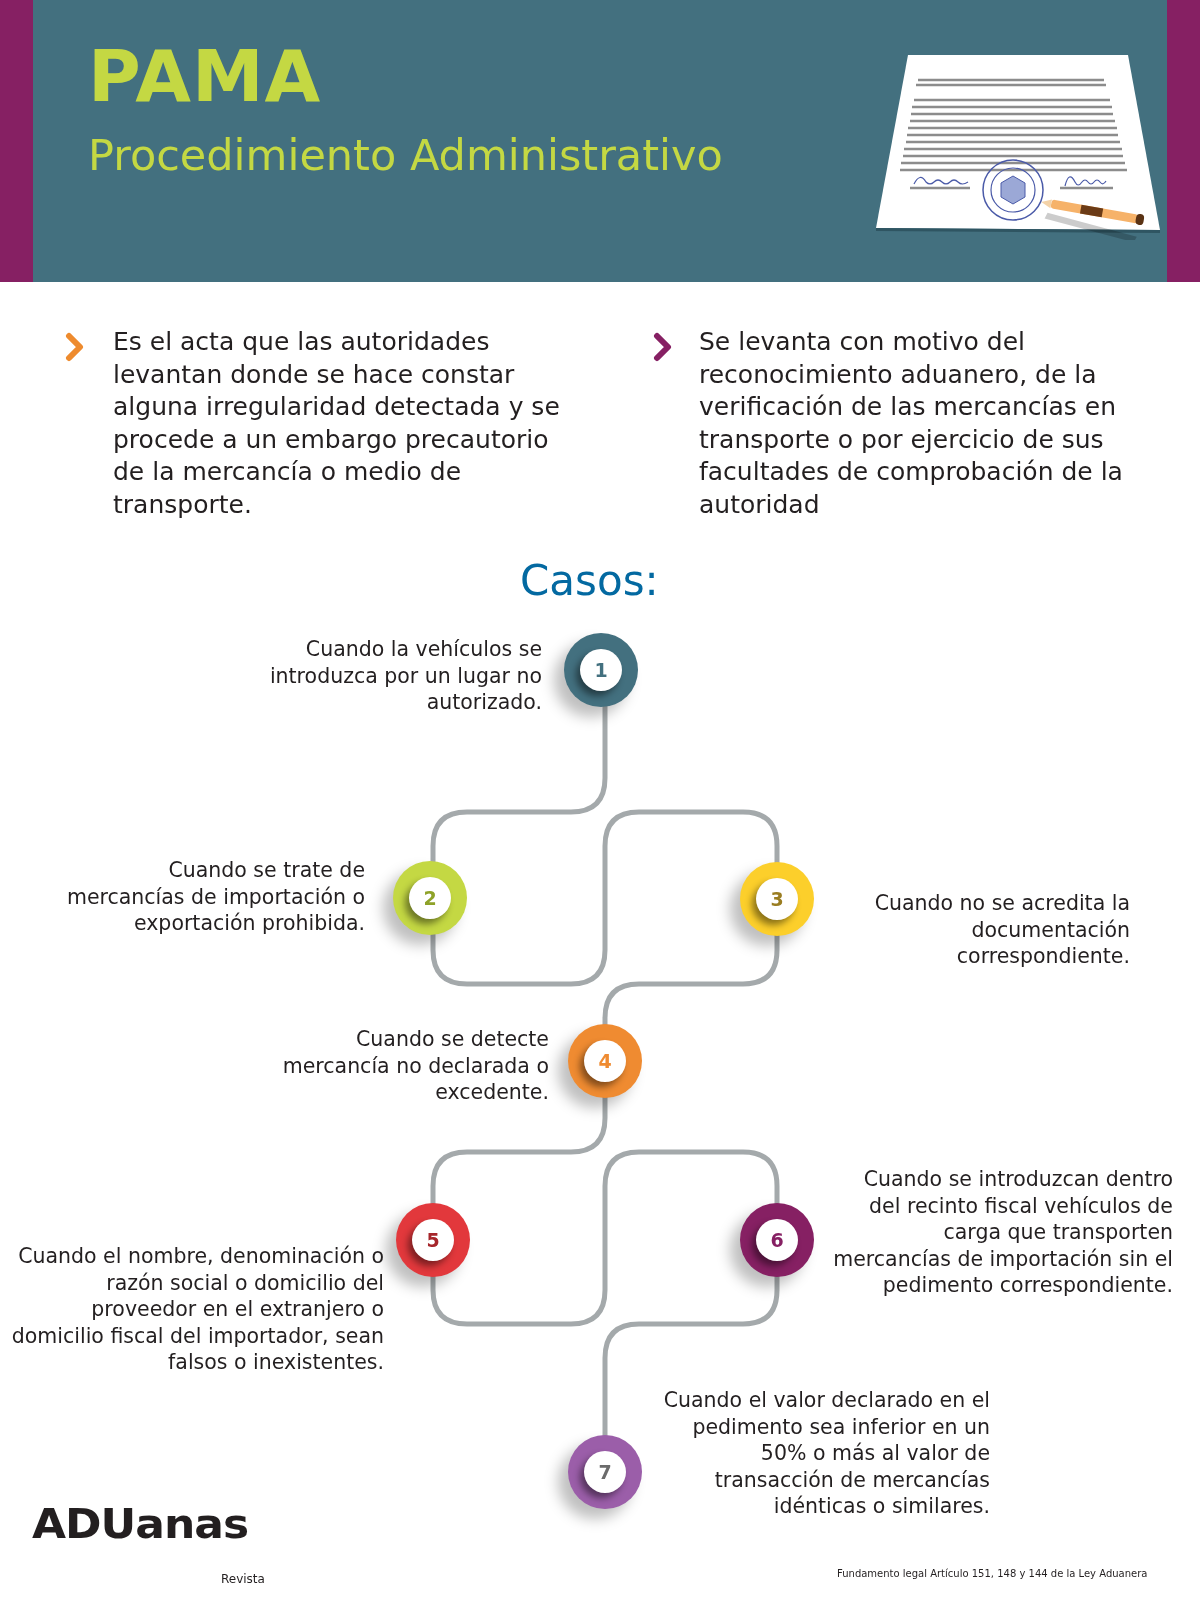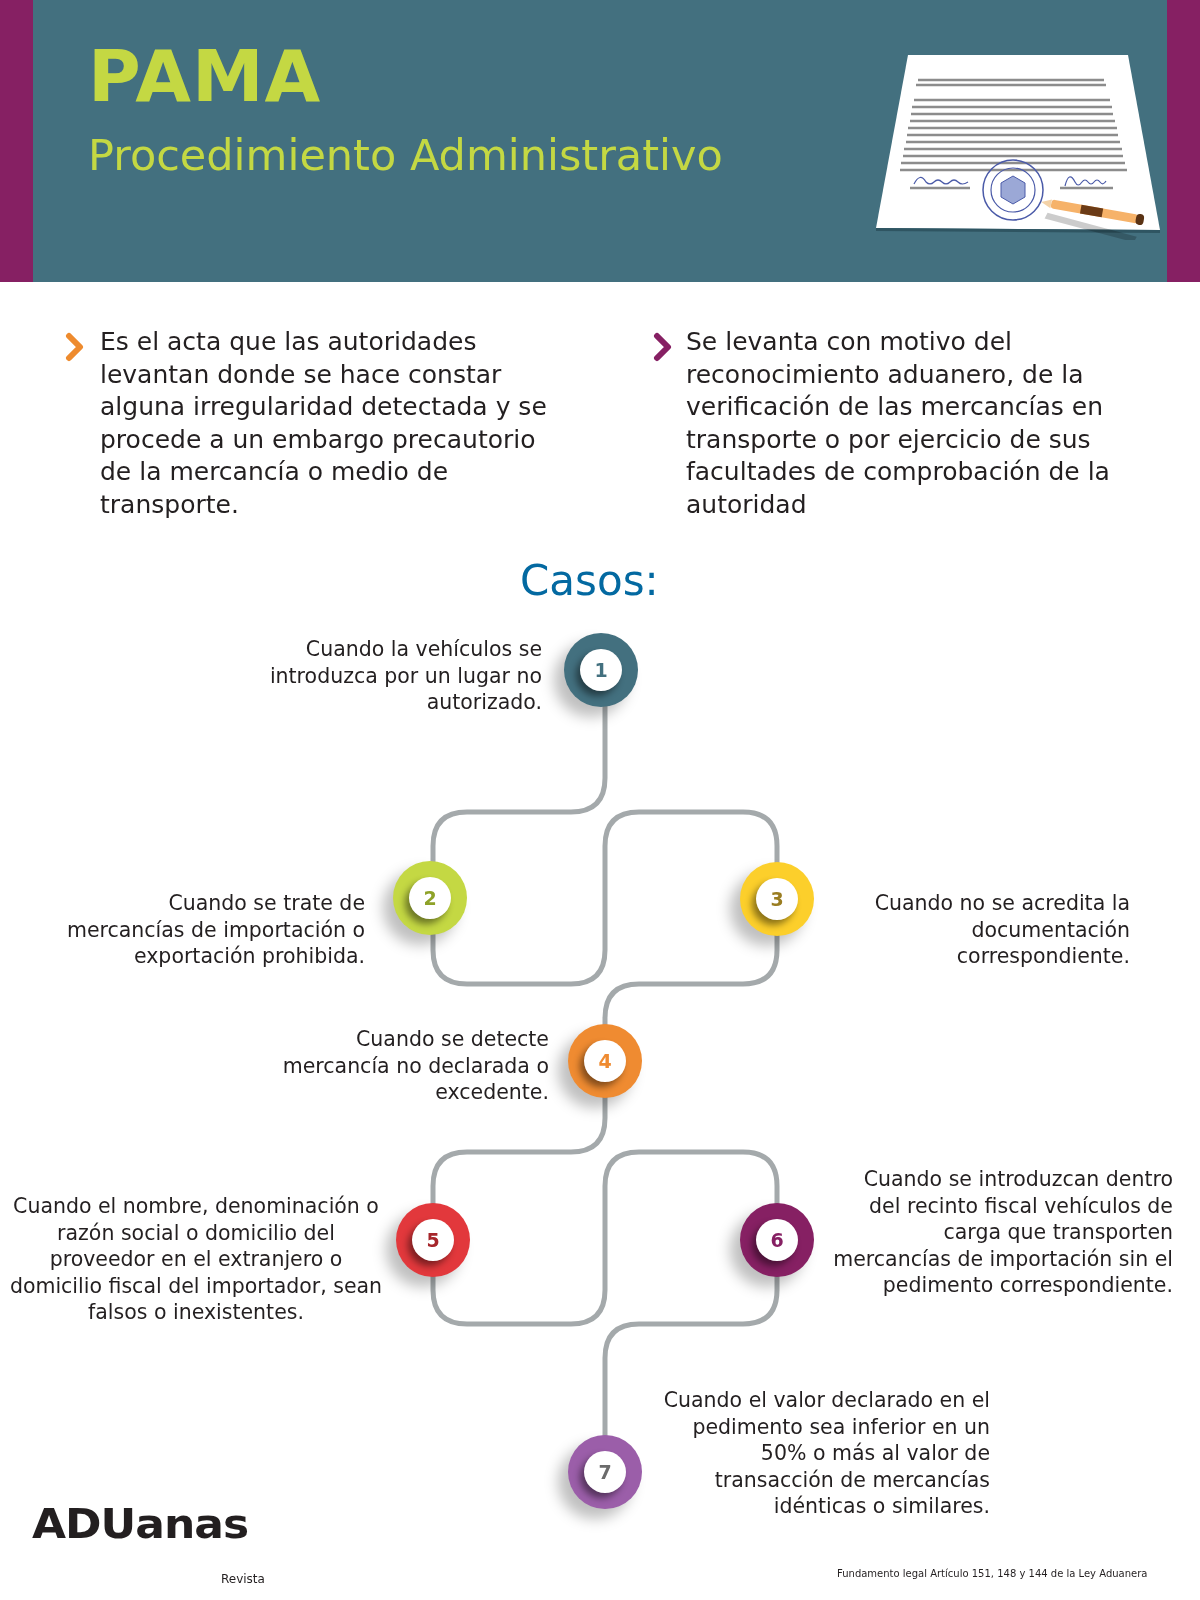--- a/index.html
+++ b/index.html
@@ -8,21 +8,21 @@
 
   .header { position: absolute; left: 0; top: 0; width: 1200px; height: 282px; background: #43707f; text-decoration: underline; }
   .side-bar { position: absolute; top: 0; width: 33px; height: 282px; background: #862063; }
   .side-bar.left { left: 0; }
   .side-bar.right { right: 0; }
   .title { position: absolute; left: 88px; top: 40px; font-size: 72px; font-weight: bold; color: #c4d843; letter-spacing: 1px; line-height: 1; }
   .subtitle { position: absolute; left: 88px; top: 128px; font-size: 43px; color: #c4d843; line-height: 55px; font-weight: normal; }
 
   .doc-illus { position: absolute; left: 870px; top: 50px; width: 300px; height: 190px; }
 
-  .intro { position: absolute; top: 326px; font-size: 25px; line-height: 32.5px; color: #231f20; }
+  .intro { position: absolute; top: 326px; font-size: 25px; line-height: 32.5px; color: #231f20; margin-left: 13px; }
   .intro.left { left: 100px; width: 470px; }
   .intro.right { left: 686px; width: 470px; }
   .chev { position: absolute; top: 332px; width: 22px; height: 30px; }
   .chev.left { left: 64px; }
   .chev.right { left: 652px; }
 
   .casos-title { position: absolute; left: 520px; top: 556px; font-size: 42px; color: #0369a1; }
 
   .path-svg { position: absolute; left: 0; top: 0; width: 1200px; height: 1600px; }
 
@@ -106,36 +106,36 @@
 </svg>
 
 <div class="badge shadow" style="left:564px; top:633px; background:#43707f;">
   <div class="inner" style="color:#43707f;">1</div>
 </div>
 <div class="case-text r" style="left:240px; top:636px; width:302px;">Cuando la vehículos se introduzca por un lugar no autorizado.</div>
 
 <div class="badge shadow" style="left:393px; top:861px; background:#c4d843;">
   <div class="inner" style="color:#8ea228;">2</div>
 </div>
-<div class="case-text r" style="left:60px; top:890px; width:305px;">Cuando se trate de mercancías de importación o exportación prohibida.</div>
+<div class="case-text r" style="left:60px; top:857px; width:305px;">Cuando se trate de mercancías de importación o exportación prohibida.</div>
 
 <div class="badge shadow" style="left:740px; top:862px; background:#fccf2b;">
   <div class="inner" style="color:#9a7d21;">3</div>
 </div>
 <div class="case-text l" style="left:830px; top:890px; width:300px;">Cuando no se acredita la documentación correspondiente.</div>
 
 <div class="badge shadow" style="left:568px; top:1024px; background:#ef8b31;">
   <div class="inner" style="color:#ef8b31;">4</div>
 </div>
 <div class="case-text r" style="left:255px; top:1026px; width:294px;">Cuando se detecte mercancía no declarada o excedente.</div>
 
 <div class="badge shadow" style="left:396px; top:1203px; background:#e2383c;">
   <div class="inner" style="color:#a6262b;">5</div>
 </div>
-<div class="case-text r" style="left:8px; top:1193px; width:376px;text-align:center;">Cuando el nombre, denominación o razón social o domicilio del proveedor en el extranjero o domicilio fiscal del importador, sean falsos o inexistentes.</div>
+<div class="case-text r" style="left:8px; top:1243px; width:376px;">Cuando el nombre, denominación o razón social o domicilio del proveedor en el extranjero o domicilio fiscal del importador, sean falsos o inexistentes.</div>
 
 <div class="badge shadow" style="left:740px; top:1203px; background:#862063;">
   <div class="inner" style="color:#862063;">6</div>
 </div>
 <div class="case-text l" style="left:828px; top:1166px; width:345px;">Cuando se introduzcan dentro del recinto fiscal vehículos de carga que transporten mercancías de importación sin el pedimento correspondiente.</div>
 
 <div class="badge shadow" style="left:568px; top:1435px; background:#9b5ea9;">
   <div class="inner" style="color:#6b6b6b;">7</div>
 </div>
 <div class="case-text l" style="left:660px; top:1387px; width:330px;">Cuando el valor declarado en el pedimento sea inferior en un 50% o más al valor de transacción de mercancías idénticas o similares.</div>

